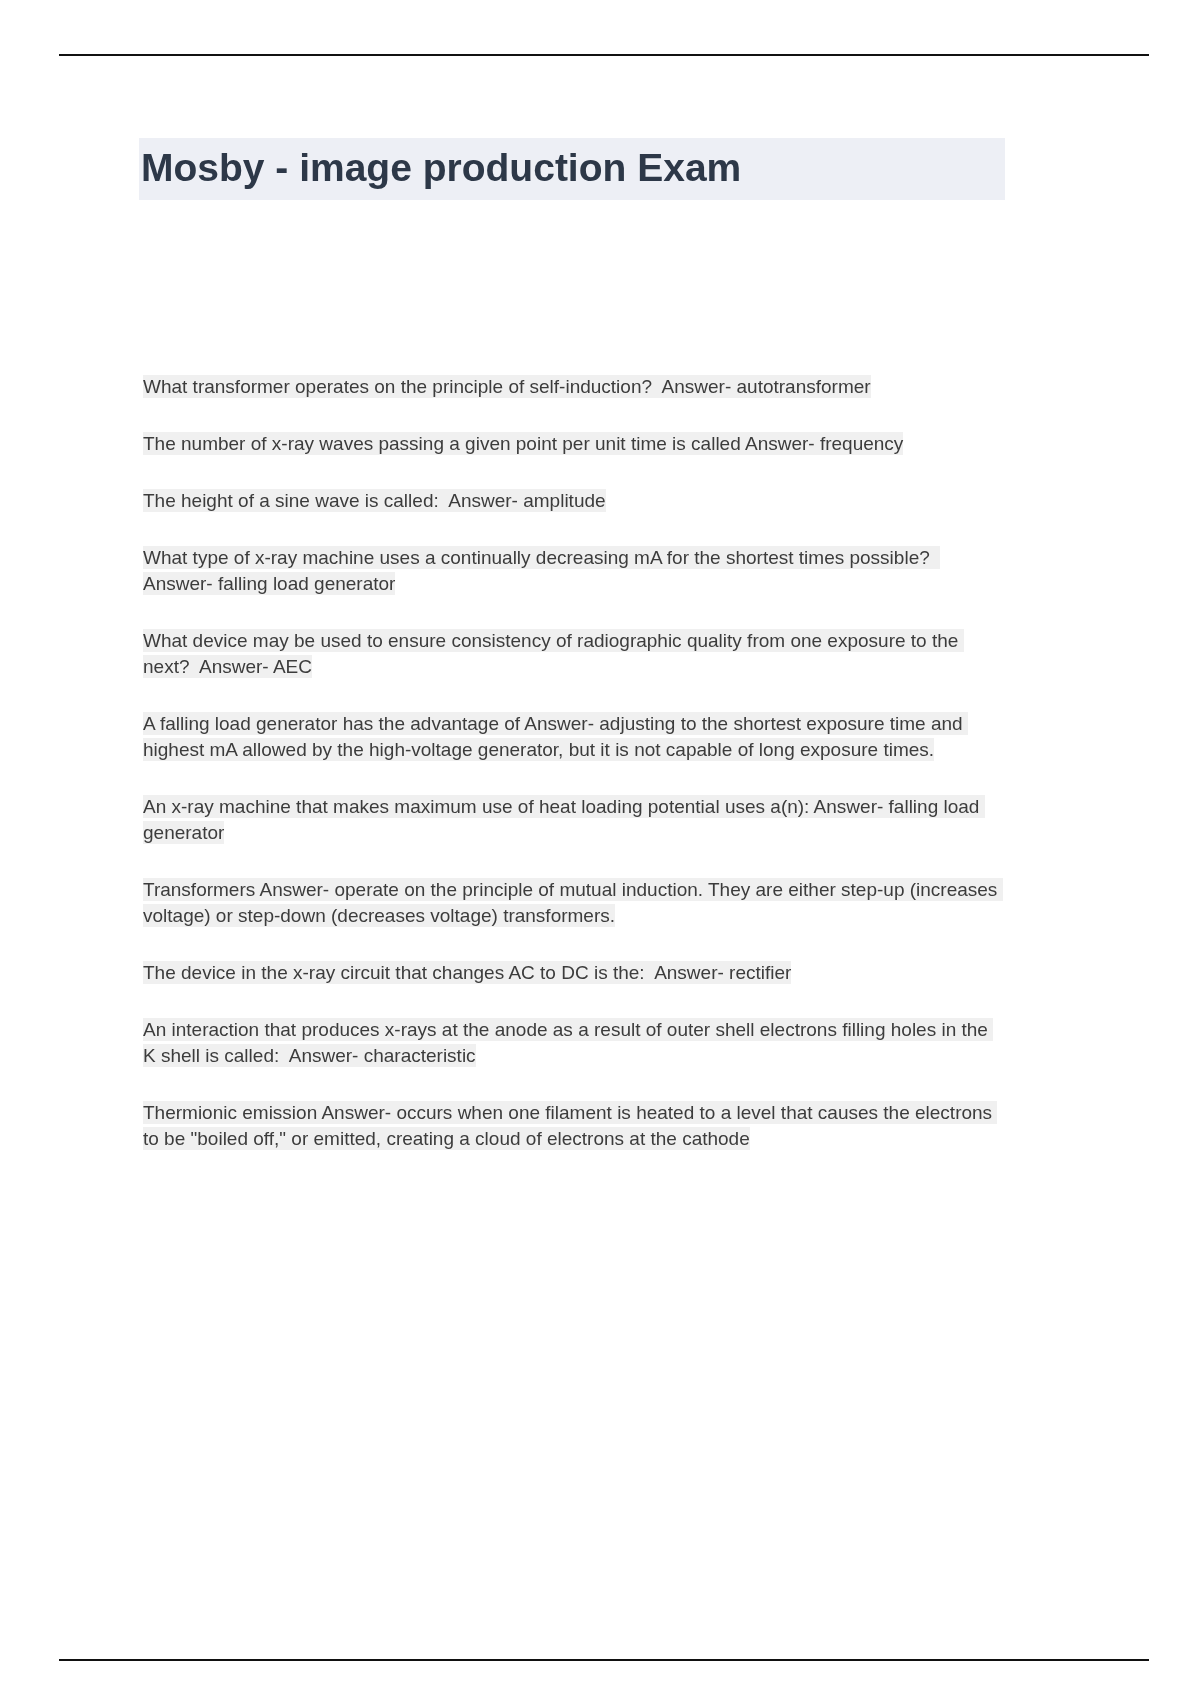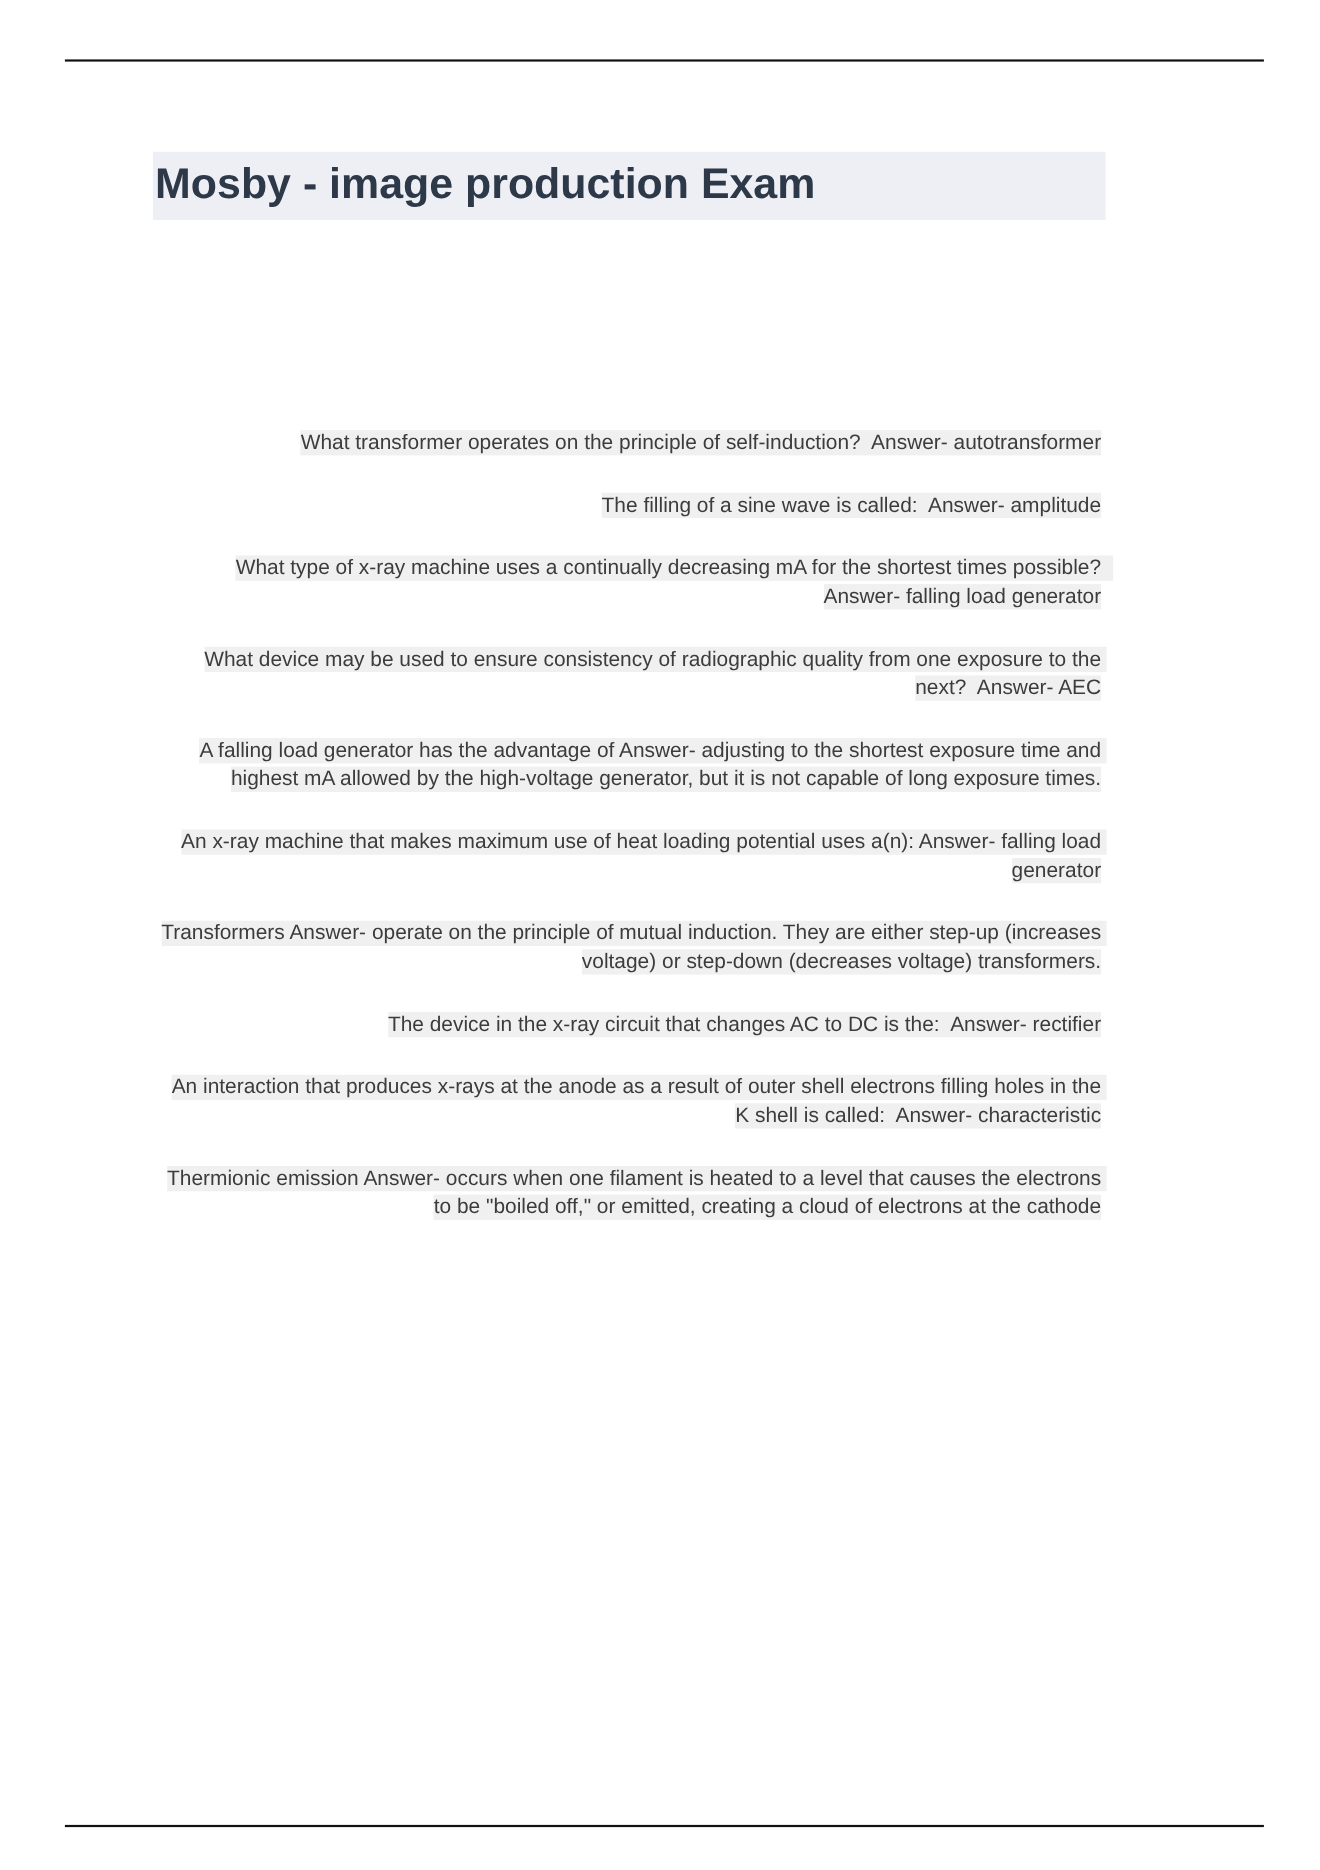--- a/index.html
+++ b/index.html
@@ -41,24 +41,23 @@
     background: var(--title_highlight);
     color: var(--title_color);
     font-size: 39px;
     font-weight: bold;
     line-height: 52px;
     padding: 2px 0 4px 0;
   }
   .doc-title .title-line { display: block; }
   .qa-list {
     position: absolute;
-    top: 382px;
+    top: 366px;
     left: 135px;
     width: 866px;
-    text-align: right;
   }
   .qa-paragraph {
     font-size: 19px;
     line-height: 26px;
     color: var(--text_color);
     margin-bottom: 27px;
     white-space: pre-wrap;
   }
   .qa-paragraph .qa-text {
     background: var(--text_highlight);
@@ -73,21 +72,22 @@
 <div class="page">
 
   <div class="rule rule-top"></div>
 
   <h1 class="doc-title">
     <span class="title-line">Mosby - image production Exam</span>
   </h1>
 
   <div class="qa-list">
     <div class="qa-paragraph"><span class="qa-text">What transformer operates on the principle of self-induction?  Answer- autotransformer</span></div>
-    <div class="qa-paragraph"><span class="qa-text">The filling of a sine wave is called:  Answer- amplitude</span></div>
+    <div class="qa-paragraph"><span class="qa-text">The number of x-ray waves passing a given point per unit time is called Answer- frequency</span></div>
+    <div class="qa-paragraph"><span class="qa-text">The height of a sine wave is called:  Answer- amplitude</span></div>
     <div class="qa-paragraph"><span class="qa-text">What type of x-ray machine uses a continually decreasing mA for the shortest times possible?  Answer- falling load generator</span></div>
     <div class="qa-paragraph"><span class="qa-text">What device may be used to ensure consistency of radiographic quality from one exposure to the next?  Answer- AEC</span></div>
     <div class="qa-paragraph"><span class="qa-text">A falling load generator has the advantage of Answer- adjusting to the shortest exposure time and highest mA allowed by the high-voltage generator, but it is not capable of long exposure times.</span></div>
     <div class="qa-paragraph"><span class="qa-text">An x-ray machine that makes maximum use of heat loading potential uses a(n): Answer- falling load generator</span></div>
     <div class="qa-paragraph"><span class="qa-text">Transformers Answer- operate on the principle of mutual induction. They are either step-up (increases voltage) or step-down (decreases voltage) transformers.</span></div>
     <div class="qa-paragraph"><span class="qa-text">The device in the x-ray circuit that changes AC to DC is the:  Answer- rectifier</span></div>
     <div class="qa-paragraph"><span class="qa-text">An interaction that produces x-rays at the anode as a result of outer shell electrons filling holes in the K shell is called:  Answer- characteristic</span></div>
     <div class="qa-paragraph"><span class="qa-text">Thermionic emission Answer- occurs when one filament is heated to a level that causes the electrons to be "boiled off," or emitted, creating a cloud of electrons at the cathode</span></div>
   </div>
 

